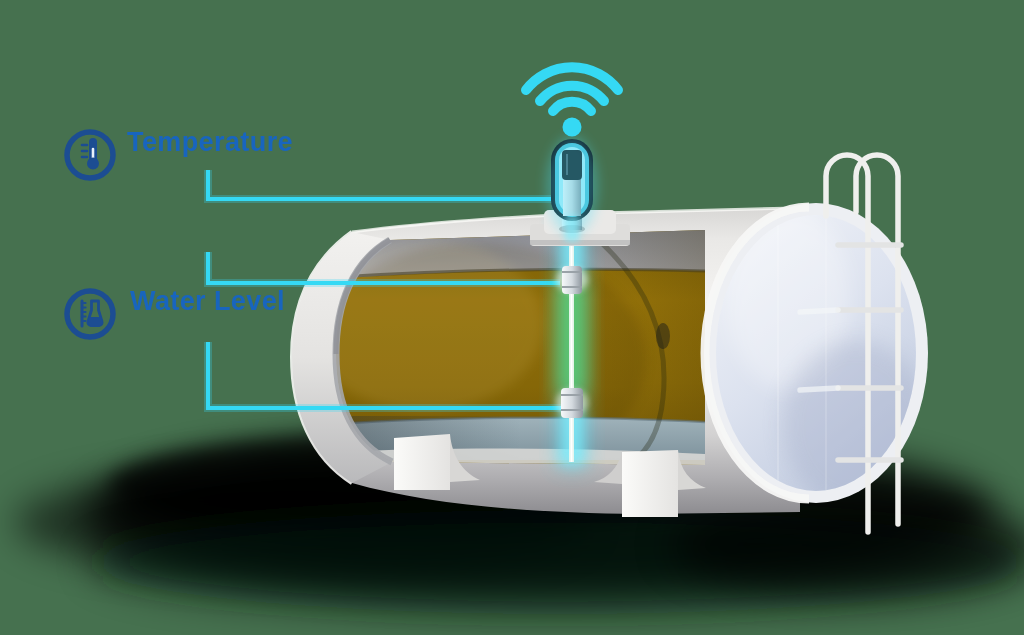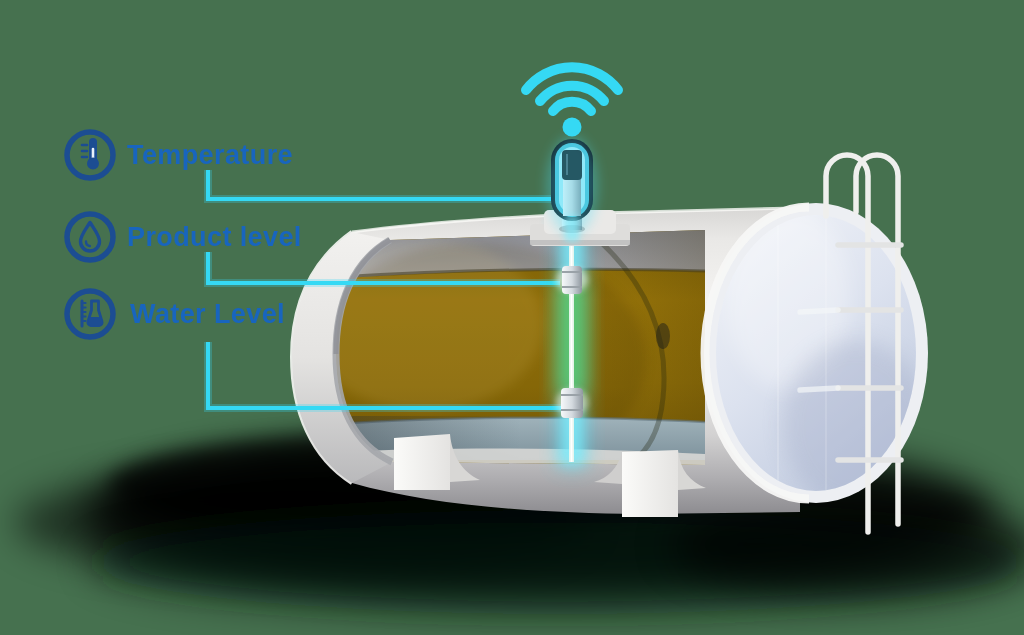--- a/index.html
+++ b/index.html
@@ -2,21 +2,21 @@
 <html style="--background: #46714F; --accent-cyan: #35D9F4; --label-text: #1865BE; --icon-blue: #1C4D92; --tank-white: #EFEEEC; --product-amber: #9C780B; --water-gray: #8FA3AD; --probe-green: #4FE37A; --shadow-black: #000000;"><head>
 <meta charset="utf-8">
 <style>
   html,body{margin:0;padding:0;background:#46714F;}
   .scene{
     position:relative;width:1024px;height:635px;overflow:hidden;
     background:var(--background,#46714F);
     font-family:"Liberation Sans",sans-serif;
   }
   .illustration{position:absolute;inset:0;}
-  .label-row{position:absolute;display:flex;align-items:center;gap:9px;}
+  .label-row{position:absolute;display:flex;gap:9px;}
   .label-row .ring-icon{flex:0 0 auto;display:block;}
   .label-text{
     font-size:27px;font-weight:700;letter-spacing:.4px;
     color:var(--label-text,#1865BE);white-space:nowrap;
   }
   #row-temperature{left:62px;top:127px;}
   #row-product{left:62px;top:209px;}
   #row-water{left:62px;top:286px;gap:12px;}
 </style>
 </head>
@@ -242,28 +242,20 @@
       <g style="stroke:var(--icon-blue,#1C4D92)" stroke-linecap="round">
         <path d="M31 15 V32" stroke-width="8"></path>
         <path d="M31 22 V32" stroke="#EAF1FA" stroke-width="2.6"></path>
         <path d="M20 18 h5 M20 24 h5 M20 30 h5" stroke-width="2.6"></path>
       </g>
       <circle cx="31" cy="36.5" r="6" style="fill:var(--icon-blue,#1C4D92)"></circle>
     </svg>
     <span class="label-text">Temperature</span>
   </div>
 
-  <div class="label-row" id="row-product">
-    <svg class="ring-icon" width="56" height="56" viewBox="0 0 56 56">
-      <circle cx="28" cy="28" r="23" fill="none" style="stroke:var(--icon-blue,#1C4D92)" stroke-width="5.5"></circle>
-      <path d="M28 13.5 C23.5 20.5 18.5 26.5 18.5 32.5 a9.5 9.5 0 0 0 19 0 C37.5 26.5 32.5 20.5 28 13.5 Z" fill="none" style="stroke:var(--icon-blue,#1C4D92)" stroke-width="3.4" stroke-linejoin="round"></path>
-      <path d="M24 32.5 a4.5 4.5 0 0 0 3.8 4.5" fill="none" style="stroke:var(--icon-blue,#1C4D92)" stroke-width="2.4" stroke-linecap="round"></path>
-    </svg>
-    <span class="label-text">Product level</span>
-  </div>
 
   <div class="label-row" id="row-water">
     <svg class="ring-icon" width="56" height="56" viewBox="0 0 56 56">
       <circle cx="28" cy="28" r="23" fill="none" style="stroke:var(--icon-blue,#1C4D92)" stroke-width="5.5"></circle>
       <g style="stroke:var(--icon-blue,#1C4D92)" stroke-linecap="round">
         <path d="M20 15 V40" stroke-width="3"></path>
         <path d="M20 17 h3.5 M20 21.5 h3.5 M20 26 h3.5 M20 30.5 h3.5 M20 35 h3.5" stroke-width="2.2"></path>
         <path d="M29.5 15 h7 M29.5 15 V24 L26 35.5 a3 3 0 0 0 2.9 4 h8.2 a3 3 0 0 0 2.9 -4 L36.5 24 V15" fill="none" stroke-width="2.8" stroke-linejoin="round"></path>
       </g>
       <path d="M26.8 31 h12.4 l1.3 4.5 a3 3 0 0 1 -2.9 4 h-8.2 a3 3 0 0 1 -2.9 -4 Z" style="fill:var(--icon-blue,#1C4D92)"></path>

